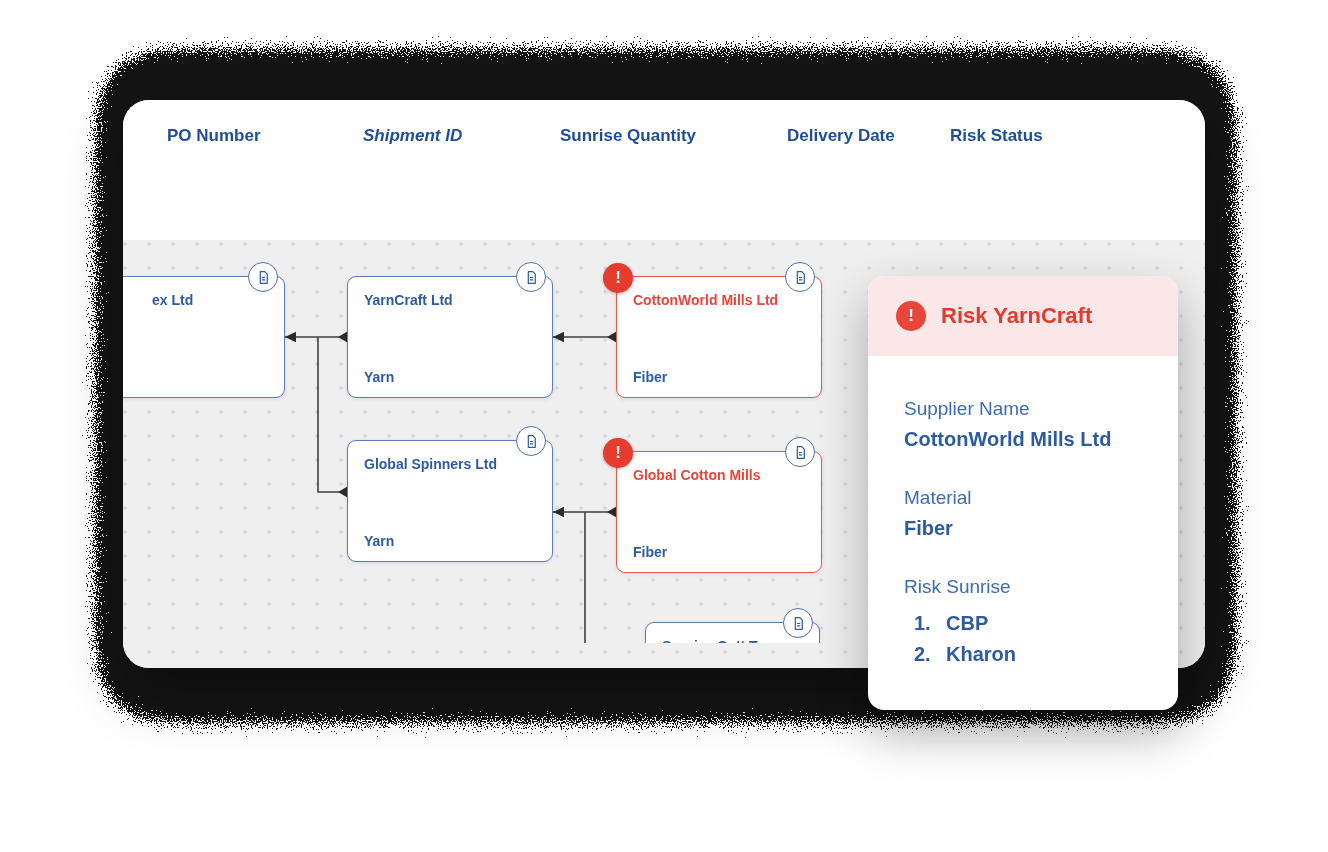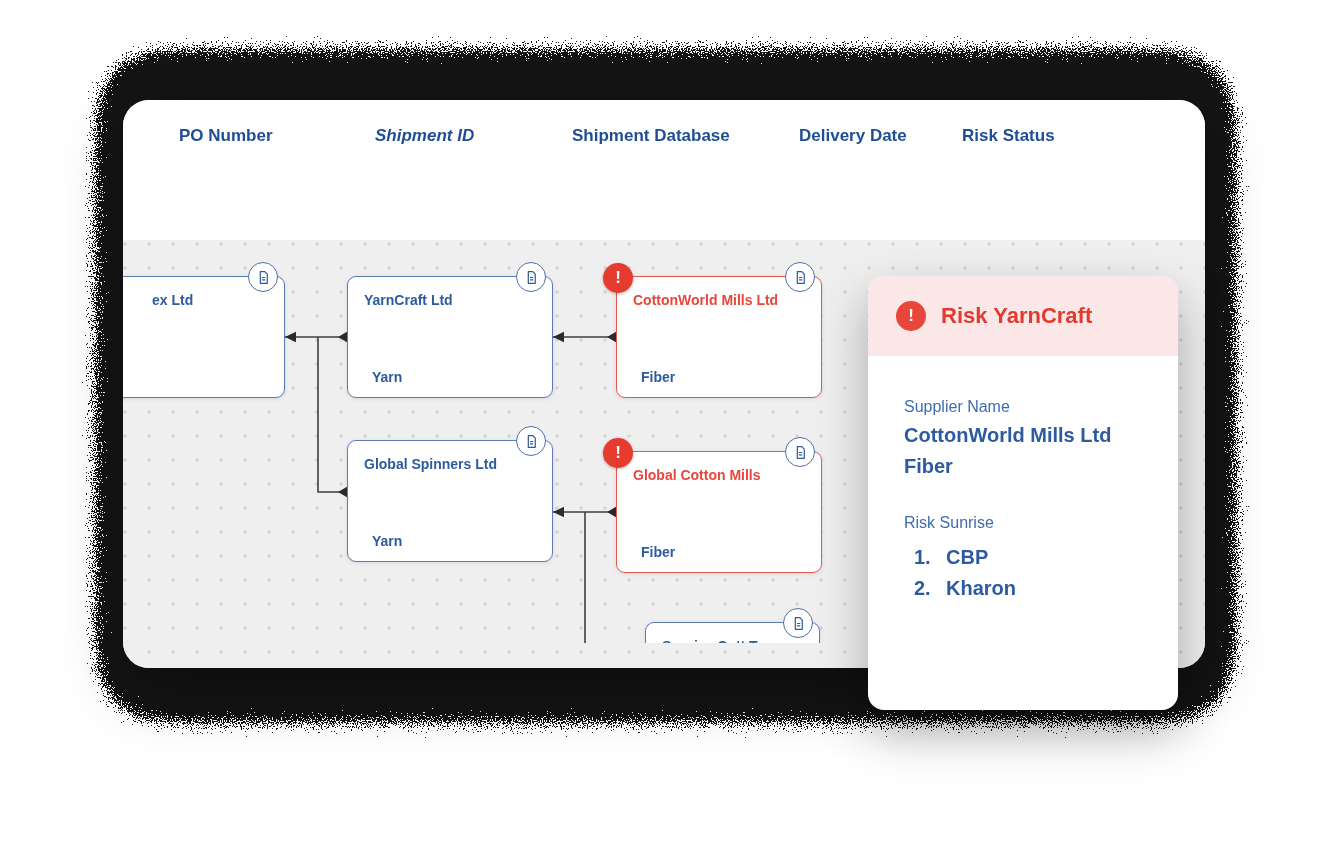--- a/index.html
+++ b/index.html
@@ -36,21 +36,20 @@
 
   
   .table-header { position: relative; height: 72px; background: #ffffff; }
   .table-row    { position: relative; height: 68px; background: #def4fb; }
   .cell {
     position: absolute;
     top: 50%;
     transform: translateY(-50%);
     white-space: nowrap;
     font-size: 17px;
-    margin-left: 12px;
   }
   .table-header .cell { font-weight: bold; color: #1f4e96; }
   .c1 { left: 44px; }
   .c2 { left: 240px; font-style: italic; }
   .c3 { left: 437px; }
   .c4 { left: 664px; }
   .c5 { left: 827px; }
   .val-muted { color: #4c6185; }
   .val-date  { color: #33568f; }
   .val-risk  { color: #e94a3a; }
@@ -97,21 +96,21 @@
   }
   .node.risky { border-color: #e25a4d; }
   .node-title {
     font-size: 14px;
     font-weight: bold;
     color: #2d5b9e;
     line-height: 1.45;
     padding-right: 20px;
   }
   .node.risky .node-title { color: #e8463a; }
-  .node-material { font-size: 14px; font-weight: bold; color: #2d5b9e; margin-left: 8px; }
+  .node-material { font-size: 14px; font-weight: bold; color: #2d5b9e; }
 
   .n1 { left: -78px; top: 36px;  width: 240px; }
   .n1 .node-title { margin-left: 90px; white-space: nowrap; }
   .n2 { left: 224px; top: 36px; }
   .n3 { left: 493px; top: 36px; }
   .n4 { left: 224px; top: 200px; }
   .n5 { left: 493px; top: 211px; }
   .n6 { left: 522px; top: 382px; width: 175px; }
 
   .doc-icon {
@@ -164,21 +163,21 @@
     display: flex; align-items: center; justify-content: center;
     flex: 0 0 auto;
   }
   .panel-title {
     margin-left: 15px;
     font-size: 22px;
     font-weight: bold;
     color: #e23a2e;
   }
   .panel-body { padding: 0 26px 0 36px; }
-  .field-label { font-size: 16px; color: #3e6cb0; }
+  .field-label { font-size: 19px; color: #3e6cb0; }
   .field-value { font-size: 20px; font-weight: bold; color: #2d5b9e; margin-top: 8px; }
   .mt-lg { margin-top: 42px; }
   .mt-md { margin-top: 36px; }
   .db-list { margin-top: 10px; list-style: none; }
   .db-item {
     font-size: 20px;
     font-weight: bold;
     color: #2d5b9e;
     line-height: 31px;
     padding-left: 10px;
@@ -209,21 +208,21 @@
       <rect x="123" y="100" width="1082" height="568" rx="26" fill="#000"></rect>
       <rect x="868" y="276" width="310" height="434" rx="16" fill="#000"></rect>
     </g>
   </svg>
 
   <div class="main-card">
 
     <div class="table-header">
       <span class="cell c1">PO Number</span>
       <span class="cell c2">Shipment ID</span>
-      <span class="cell c3">Shipment Database</span>
+      <span class="cell c3">Sunrise Quantity</span>
       <span class="cell c4">Delivery Date</span>
       <span class="cell c5">Risk Status</span>
     </div>
 
 
     <div class="diagram">
       <div class="diagram-clip">
 
         <svg class="connectors" width="1082" height="403" viewBox="0 0 1082 403">
           <g stroke="#3f3f3f" stroke-width="1.6" fill="none">
@@ -321,20 +320,21 @@
 
   <div class="risk-panel">
     <div class="panel-header">
       <span class="panel-alert">!</span>
       <span class="panel-title">Risk YarnCraft</span>
     </div>
     <div class="panel-body">
       <div class="field-label mt-lg">Supplier Name</div>
       <div class="field-value">CottonWorld Mills Ltd</div>
 
+      <div class="field-label mt-md">Material</div>
       <div class="field-value">Fiber</div>
 
       <div class="field-label mt-md">Risk Sunrise</div>
       <ul class="db-list">
         <li class="db-item">
           <span class="db-num">1.</span>
           <span>CBP</span>
         </li>
         <li class="db-item">
           <span class="db-num">2.</span>

